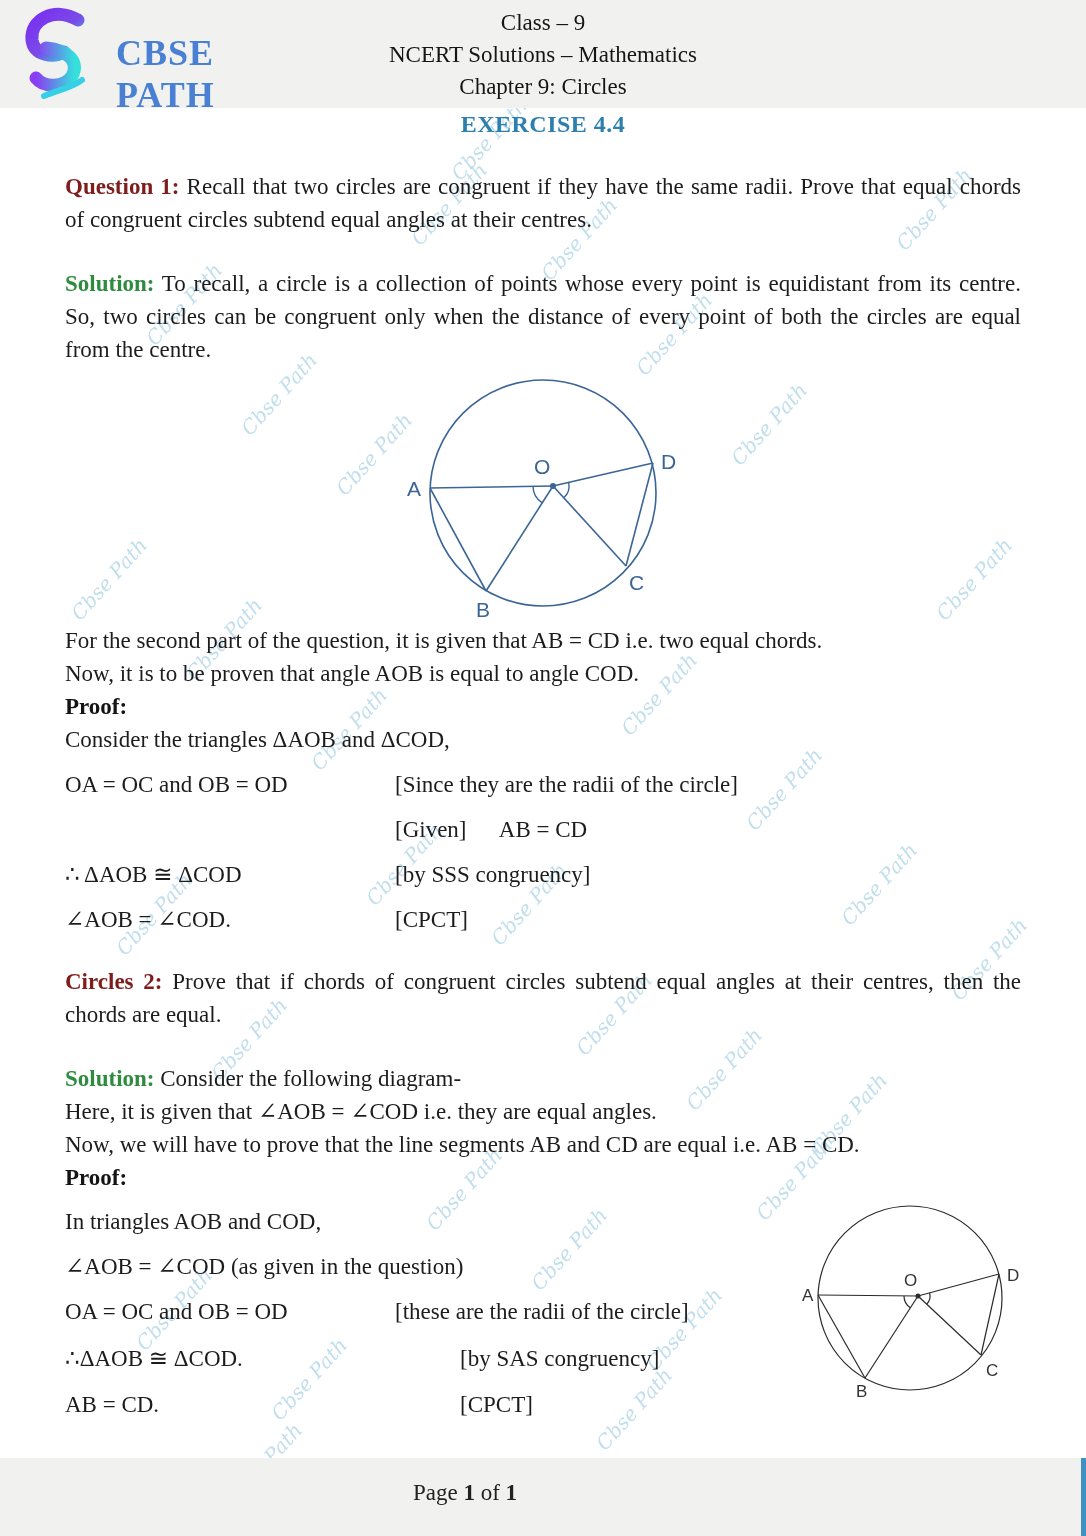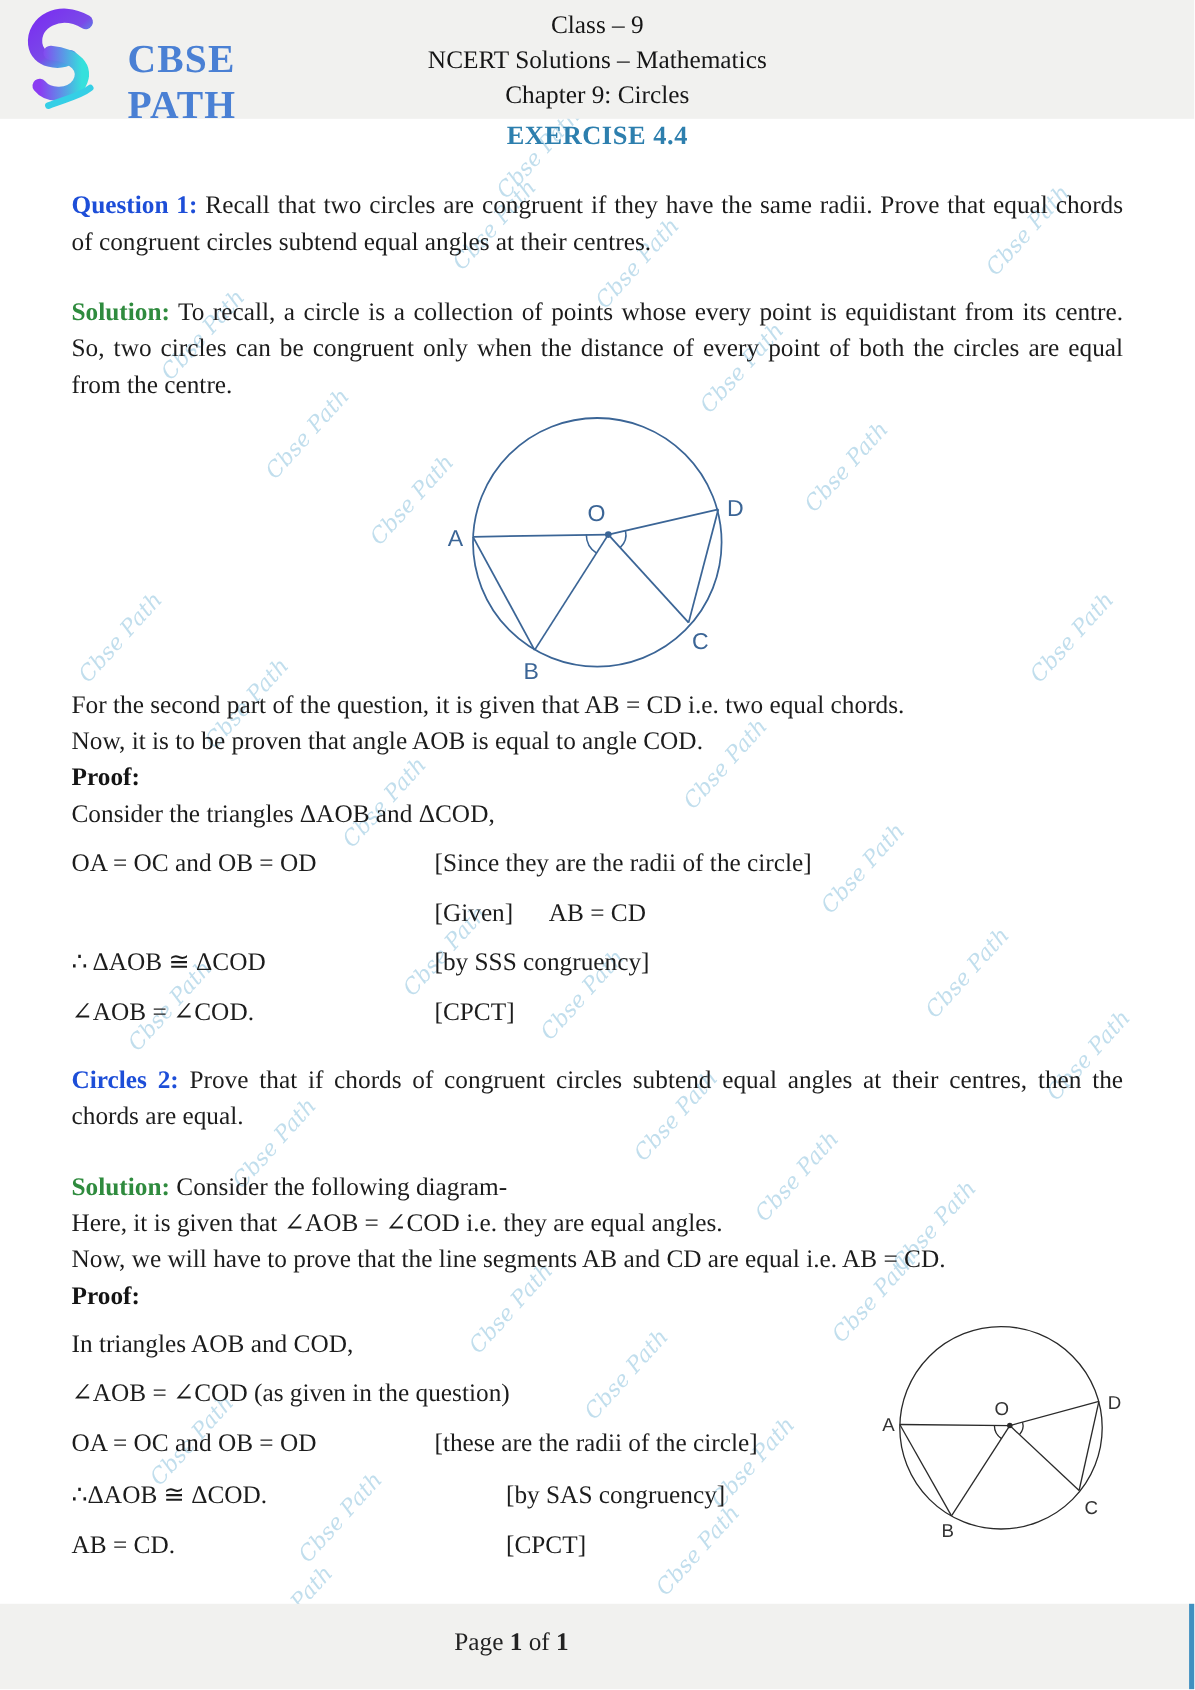--- a/index.html
+++ b/index.html
@@ -20,21 +20,21 @@
   .header-center{position:absolute;left:0;top:7px;width:1086px;text-align:center;}
   .header-center div{font-size:23px;line-height:32px;color:#161616;}
   
   .exercise-title{
     position:absolute;left:0;top:111px;width:1086px;text-align:center;
     font-size:24px;font-weight:bold;color:#2d7fae;letter-spacing:.5px;
   }
   
   .para{position:absolute;left:65px;width:956px;font-size:23px;line-height:33px;text-align:justify;}
   .line{position:absolute;left:65px;font-size:23px;line-height:33px;white-space:nowrap;}
-  .q-label{font-weight:bold;color:#1d4ed8;}
+  .q-label{font-weight:bold;color:#7f1d1d;}
   .s-label{font-weight:bold;color:#2f8b3e;}
   .p-label{font-weight:bold;color:#141414;}
   
   .proof-row{position:absolute;left:65px;width:956px;font-size:23px;line-height:33px;}
   .proof-row .stmt{display:inline-block;}
   .proof-row .reason{position:absolute;left:330px;top:0;}
   .proof-row .reason.far{left:395px;}
   
   .diagram1{position:absolute;left:393px;top:376px;width:330px;height:252px;}
   .diagram2{position:absolute;left:798px;top:1196px;width:290px;height:212px;}

